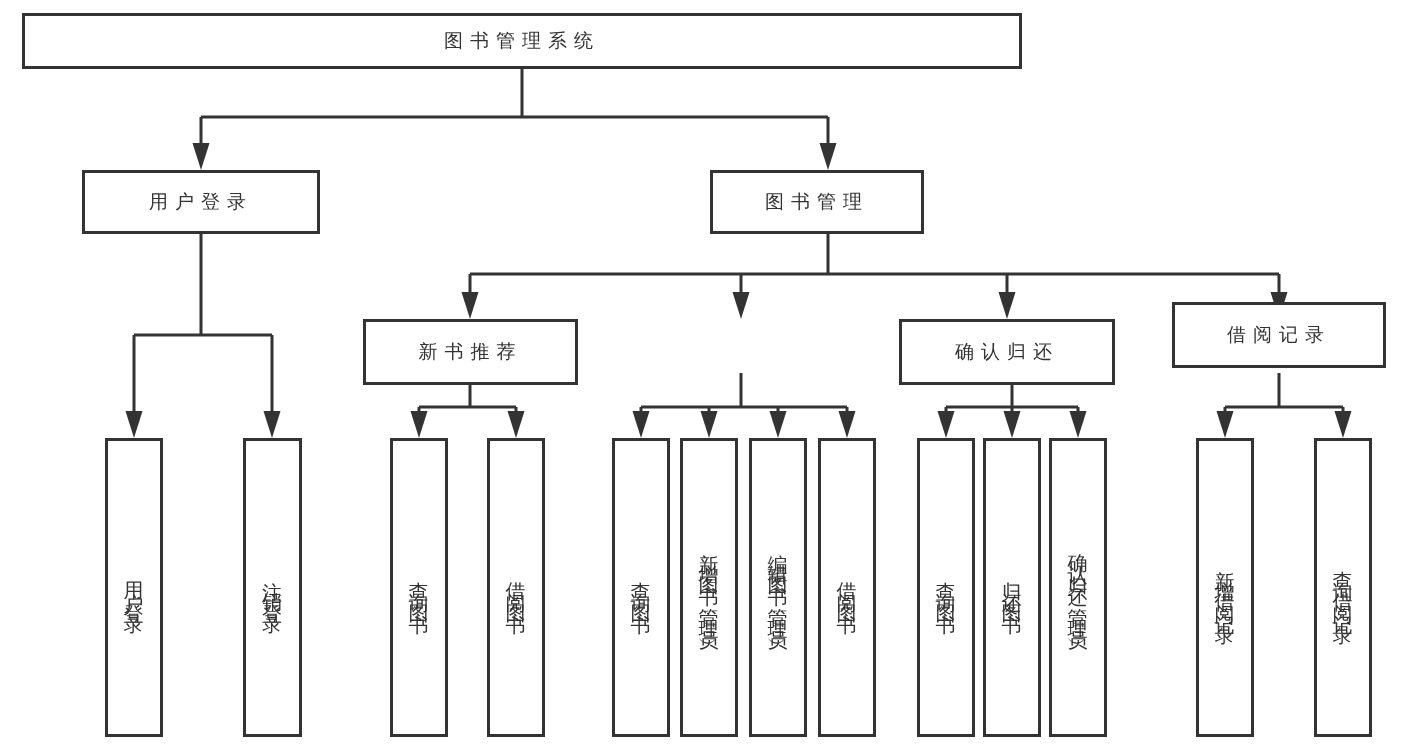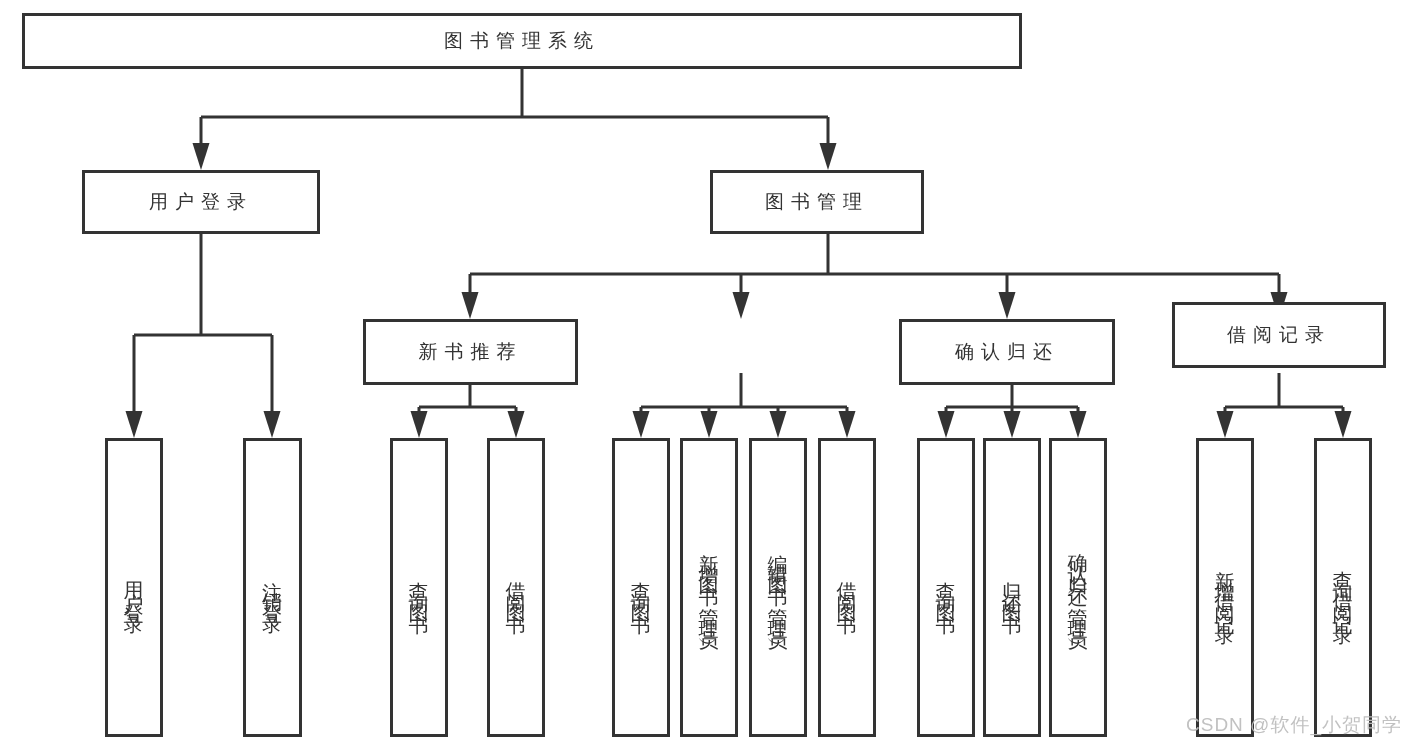--- a/index.html
+++ b/index.html
@@ -124,15 +124,14 @@
     <span>确认归还（管理员）</span>
   </div>
 
   <div class="vnode" style="left:1196px">
     <span>新增借阅记录</span>
   </div>
   <div class="vnode" style="left:1314px">
     <span>查询借阅记录</span>
   </div>
 
-  <div class="watermark">CSDN @软件_小贺同学</div>
 
 </div>
 
 </body></html>

